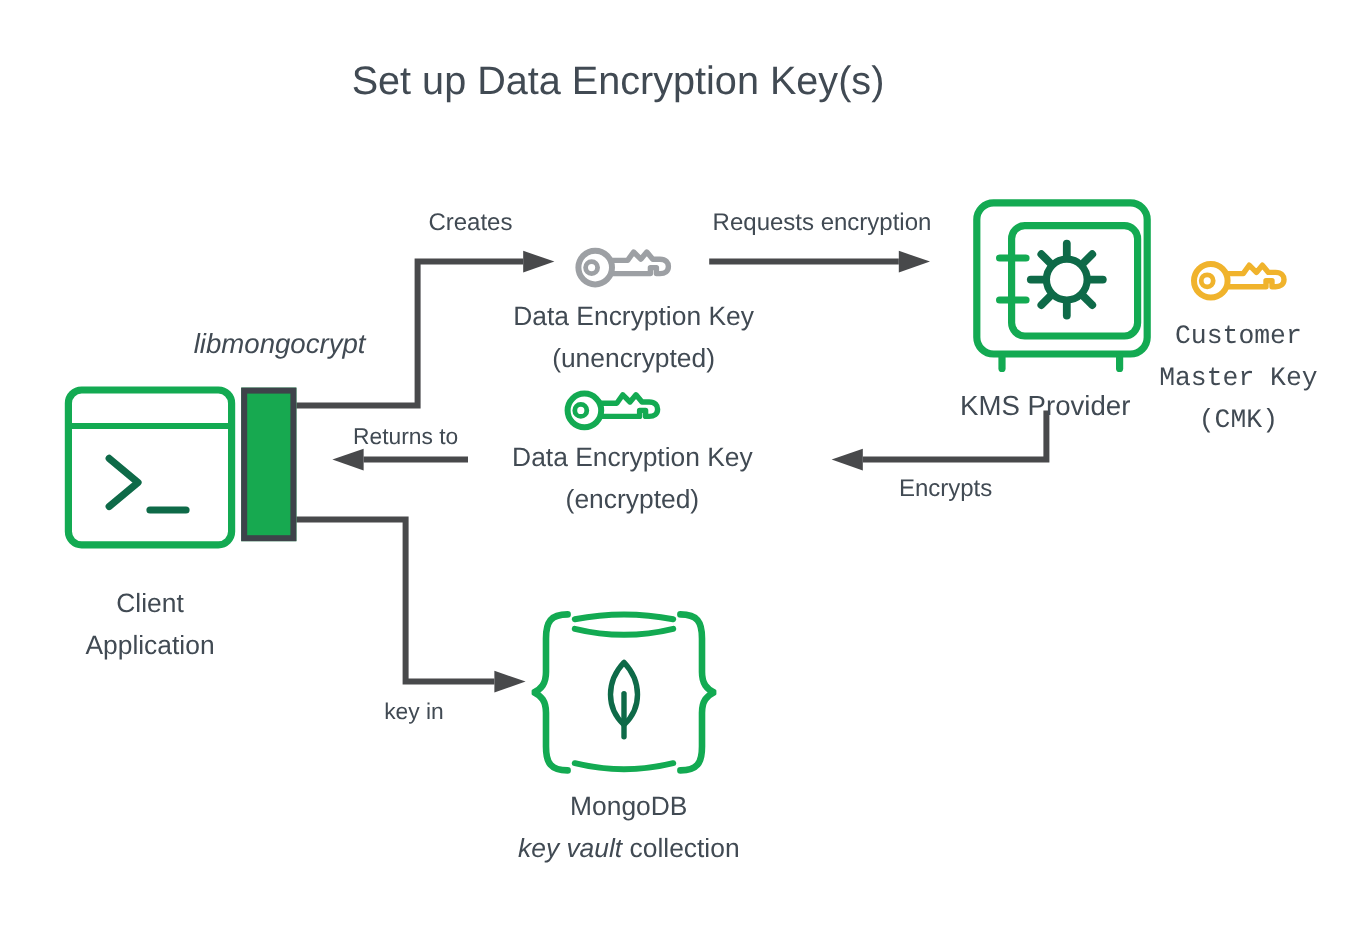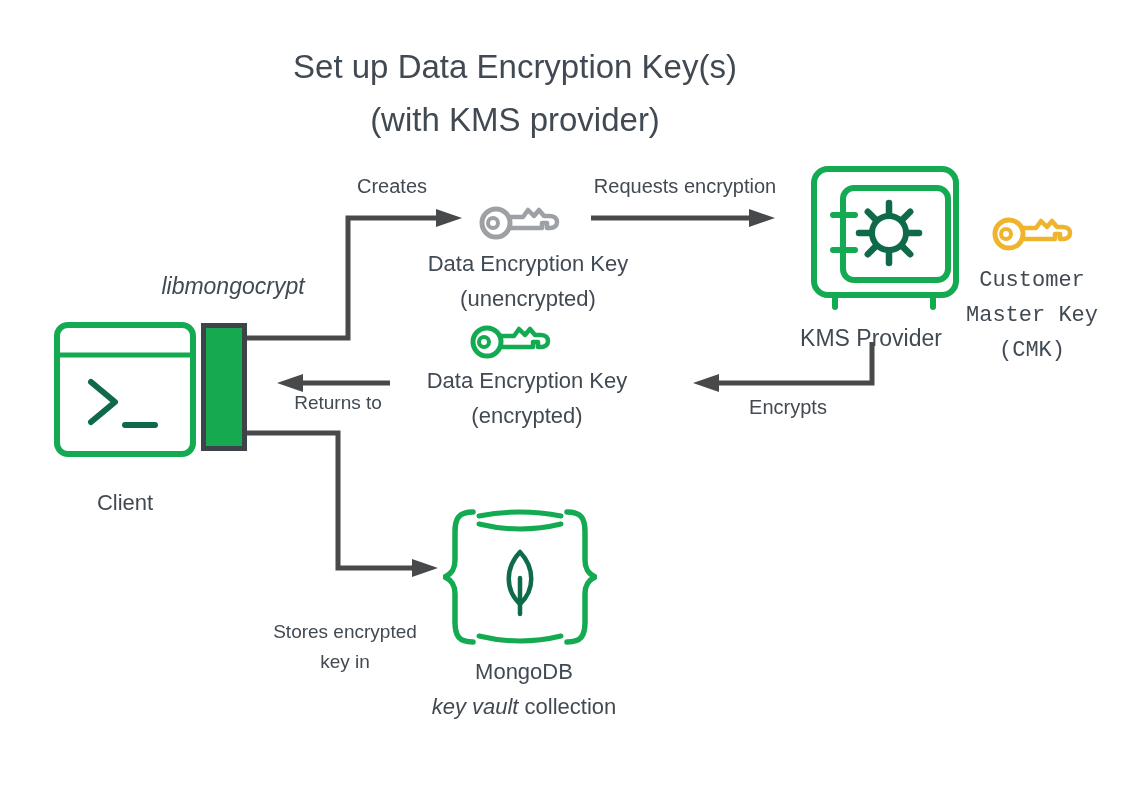--- a/index.html
+++ b/index.html
@@ -22,21 +22,21 @@
     position:absolute;left:175px;top:40px;width:680px;
     text-align:center;color:var(--text);
     font-size:33px;line-height:53px;font-weight:400;
   }
 
   .lbl{
     position:absolute;transform:translateX(-50%);
     text-align:center;color:var(--text);white-space:nowrap;
   }
   .edge-lbl{font-size:20px;line-height:24px;}
-  .edge-lbl-sm{font-size:19px;line-height:30px;margin-top:38px;}
+  .edge-lbl-sm{font-size:19px;line-height:30px;}
   .node-lbl{font-size:22px;line-height:35px;}
   .node-lbl-lg{font-size:23px;line-height:28px;}
   .italic{font-style:italic;}
 
   .connector-layer{position:absolute;left:0;top:0;width:1142px;height:785px;}
   .connector-layer path{stroke:var(--line);stroke-width:5;fill:none;}
   .connector-layer polygon{fill:var(--line);stroke:none;}
 
   .icon{position:absolute;}
 
@@ -45,21 +45,20 @@
     background:var(--rect-fill);border:5px solid var(--rect-border);
   }
 </style>
 </head>
 <body>
 
 <div id="canvas">
 
   <div class="title">
     <div>Set up Data Encryption Key(s)</div>
-    <div>(with KMS provider)</div>
   </div>
 
   <svg class="connector-layer" viewBox="0 0 1142 785">
     <g>
       <path d="M 247 338 H 348 V 218 H 436"></path>
       <polygon points="436,209 436,227 462,218"></polygon>
     </g>
     <g>
       <path d="M 591 218 H 749"></path>
       <polygon points="749,209 749,227 775,218"></polygon>
@@ -143,21 +142,20 @@
       <path d="M 77 46 C 62 62 62 84 77 98 C 92 84 92 62 77 46 Z"></path>
       <line x1="77" y1="72" x2="77" y2="108"></line>
     </g>
   </svg>
 
   <div class="lbl edge-lbl" style="left:392px;top:174px;">Creates</div>
   <div class="lbl edge-lbl" style="left:685px;top:174px;text-align:center;">Requests encryption</div>
   <div class="lbl edge-lbl-sm" style="left:338px;top:350px;">Returns to</div>
   <div class="lbl edge-lbl" style="left:788px;top:395px;">Encrypts</div>
   <div class="lbl edge-lbl-sm" style="left:345px;top:579px;">
-    <div>Stores encrypted</div>
     <div>key in</div>
   </div>
 
   <div class="lbl node-lbl-lg italic" style="left:233px;top:272px;">libmongocrypt</div>
 
   <div class="lbl node-lbl" style="left:528px;top:246px;">
     <div>Data Encryption Key</div>
     <div>(unencrypted)</div>
   </div>
 
@@ -169,20 +167,21 @@
   <div class="lbl node-lbl-lg" style="left:871px;top:324px;">KMS Provider</div>
 
   <div class="lbl node-lbl" style="left:1032px;top:263px;font-family:Liberation Mono, monospace;">
     <div>Customer</div>
     <div>Master Key</div>
     <div>(CMK)</div>
   </div>
 
   <div class="lbl node-lbl" style="left:125px;top:485px;">
     <div>Client</div>
+    <div>Application</div>
   </div>
 
   <div class="lbl node-lbl" style="left:524px;top:654px;">
     <div>MongoDB</div>
     <div><span class="italic">key vault</span><span> collection</span></div>
   </div>
 
 </div>
 
 </body></html>

